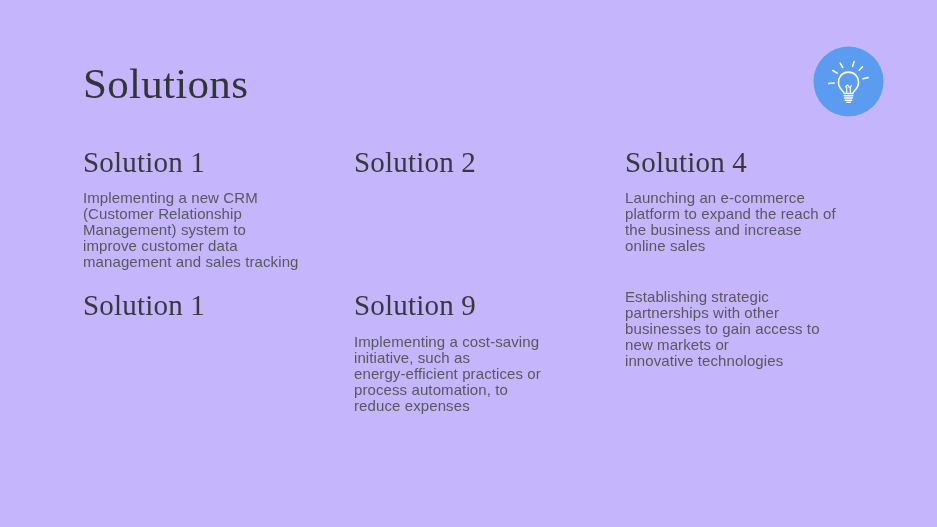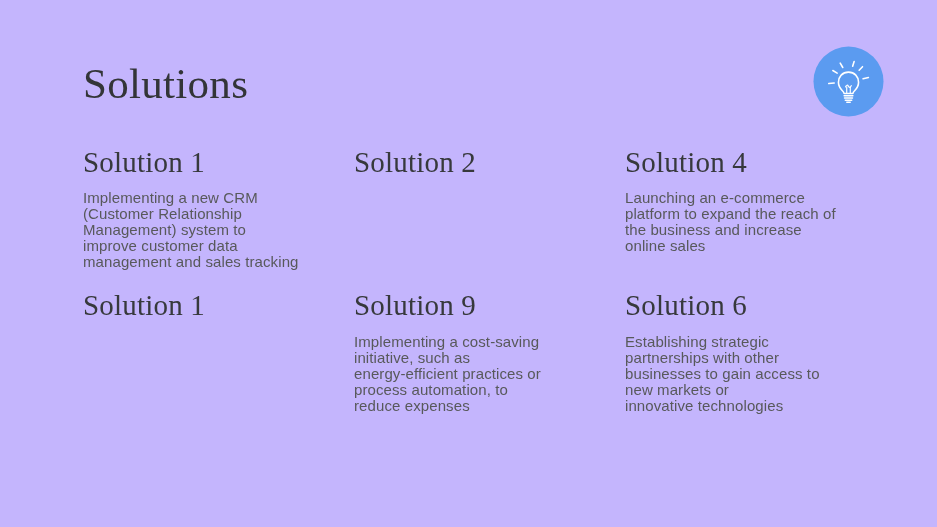--- a/index.html
+++ b/index.html
@@ -115,21 +115,20 @@
     <div class="card">
       <h2 class="card-heading">Solution 9</h2>
       <p class="card-body">Implementing a cost-saving
 initiative, such as
 energy-efficient practices or
 process automation, to
 reduce expenses</p>
     </div>
 
     <div class="card">
-      <h2 class="card-heading">Solution 6</h2>
       <p class="card-body">Establishing strategic
 partnerships with other
 businesses to gain access to
 new markets or
 innovative technologies</p>
     </div>
 
   </div>
 </div>
 

